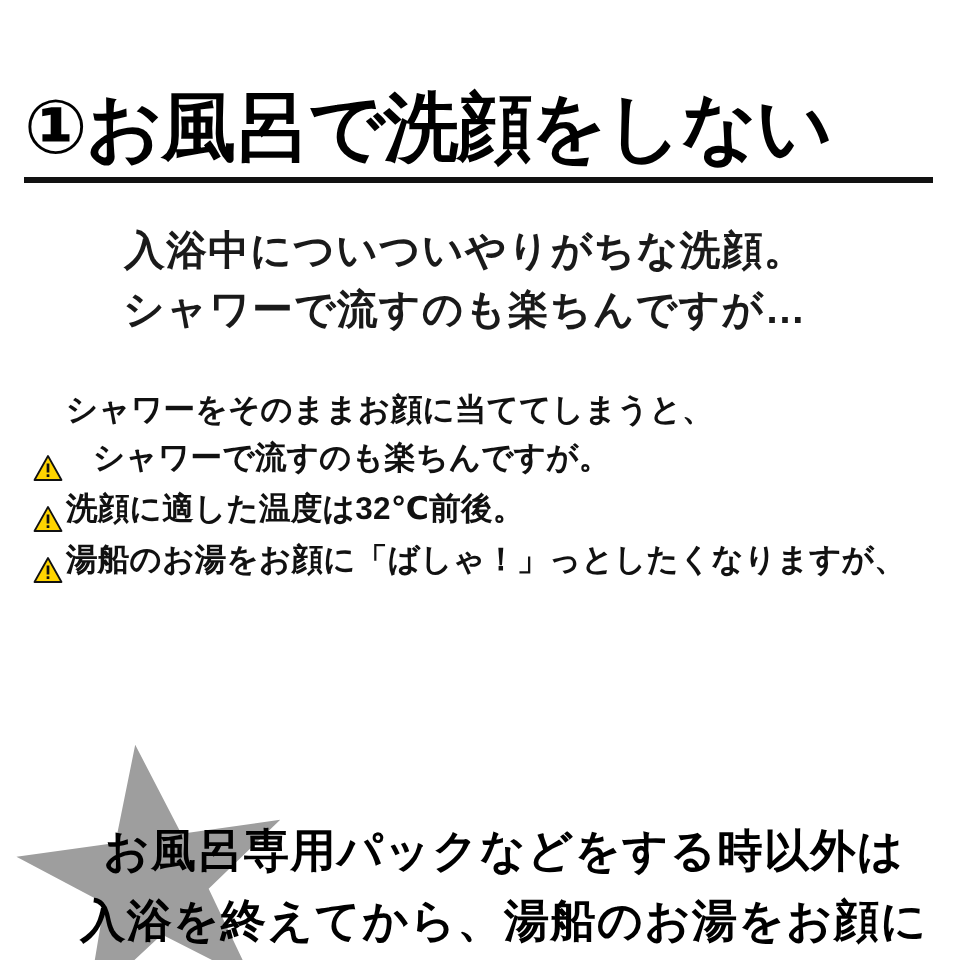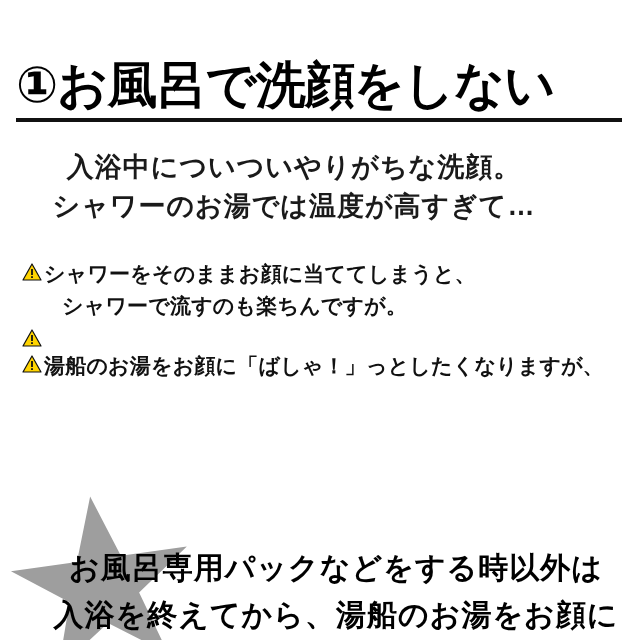--- a/index.html
+++ b/index.html
@@ -43,42 +43,42 @@
     margin-top: 6px;
     width: 606px;
     height: 4px;
     background: #111111;
   }
 
   
   .lead {
     position: absolute;
     top: 108px;
-    left: 0;
+    left: 16px;
     width: 588px;
     text-align: center;
     color: #1a1a1a;
   }
   .lead-line {
     font-size: 27px;
     font-weight: bold;
     line-height: 1.45;
     letter-spacing: 1px;
   }
 
   
   .notes {
     position: absolute;
     top: 218px;
     left: 22px;
     width: 600px;
   }
   .note-item {
     display: flex;
-    align-items: flex-start;
+    align-items: flex-end;
     margin-bottom: 2px;
   }
   .warn-icon {
     flex: 0 0 auto;
     width: 20px;
     height: 20px;
     margin-top: 4px;
     margin-right: 2px;
     position: relative;
   }
@@ -129,21 +129,21 @@
 
   <div class="title-block">
     <div class="title">
       <span class="circled">①</span><span>お風呂で洗顔をしない</span>
     </div>
     <div class="title-rule"></div>
   </div>
 
   <div class="lead">
     <div class="lead-line">入浴中についついやりがちな洗顔。</div>
-    <div class="lead-line">シャワーのお湯では温度が高すぎて…</div>
+    <div class="lead-line">シャワーで流すのも楽ちんですが…</div>
   </div>
 
   <div class="notes">
 
     <div class="note-item">
       <span class="warn-icon">
         <svg width="20" height="20" viewBox="0 0 20 20" aria-hidden="true">
           <polygon points="10,2 19,18 1,18" fill="#ffd400" stroke="#111111" stroke-width="1.2" stroke-linejoin="round"></polygon>
           <rect x="9.1" y="7" width="1.8" height="6" fill="#111111"></rect>
           <rect x="9.1" y="14.2" width="1.8" height="1.8" fill="#111111"></rect>
@@ -157,20 +157,21 @@
 
     <div class="note-item">
       <span class="warn-icon">
         <svg width="20" height="20" viewBox="0 0 20 20" aria-hidden="true">
           <polygon points="10,2 19,18 1,18" fill="#ffd400" stroke="#111111" stroke-width="1.2" stroke-linejoin="round"></polygon>
           <rect x="9.1" y="7" width="1.8" height="6" fill="#111111"></rect>
           <rect x="9.1" y="14.2" width="1.8" height="1.8" fill="#111111"></rect>
         </svg>
       </span>
       <span class="note-lines">
+        <div class="note-line">洗顔に適した温度は32℃前後。</div>
       </span>
     </div>
 
     <div class="note-item">
       <span class="warn-icon">
         <svg width="20" height="20" viewBox="0 0 20 20" aria-hidden="true">
           <polygon points="10,2 19,18 1,18" fill="#ffd400" stroke="#111111" stroke-width="1.2" stroke-linejoin="round"></polygon>
           <rect x="9.1" y="7" width="1.8" height="6" fill="#111111"></rect>
           <rect x="9.1" y="14.2" width="1.8" height="1.8" fill="#111111"></rect>
         </svg>

